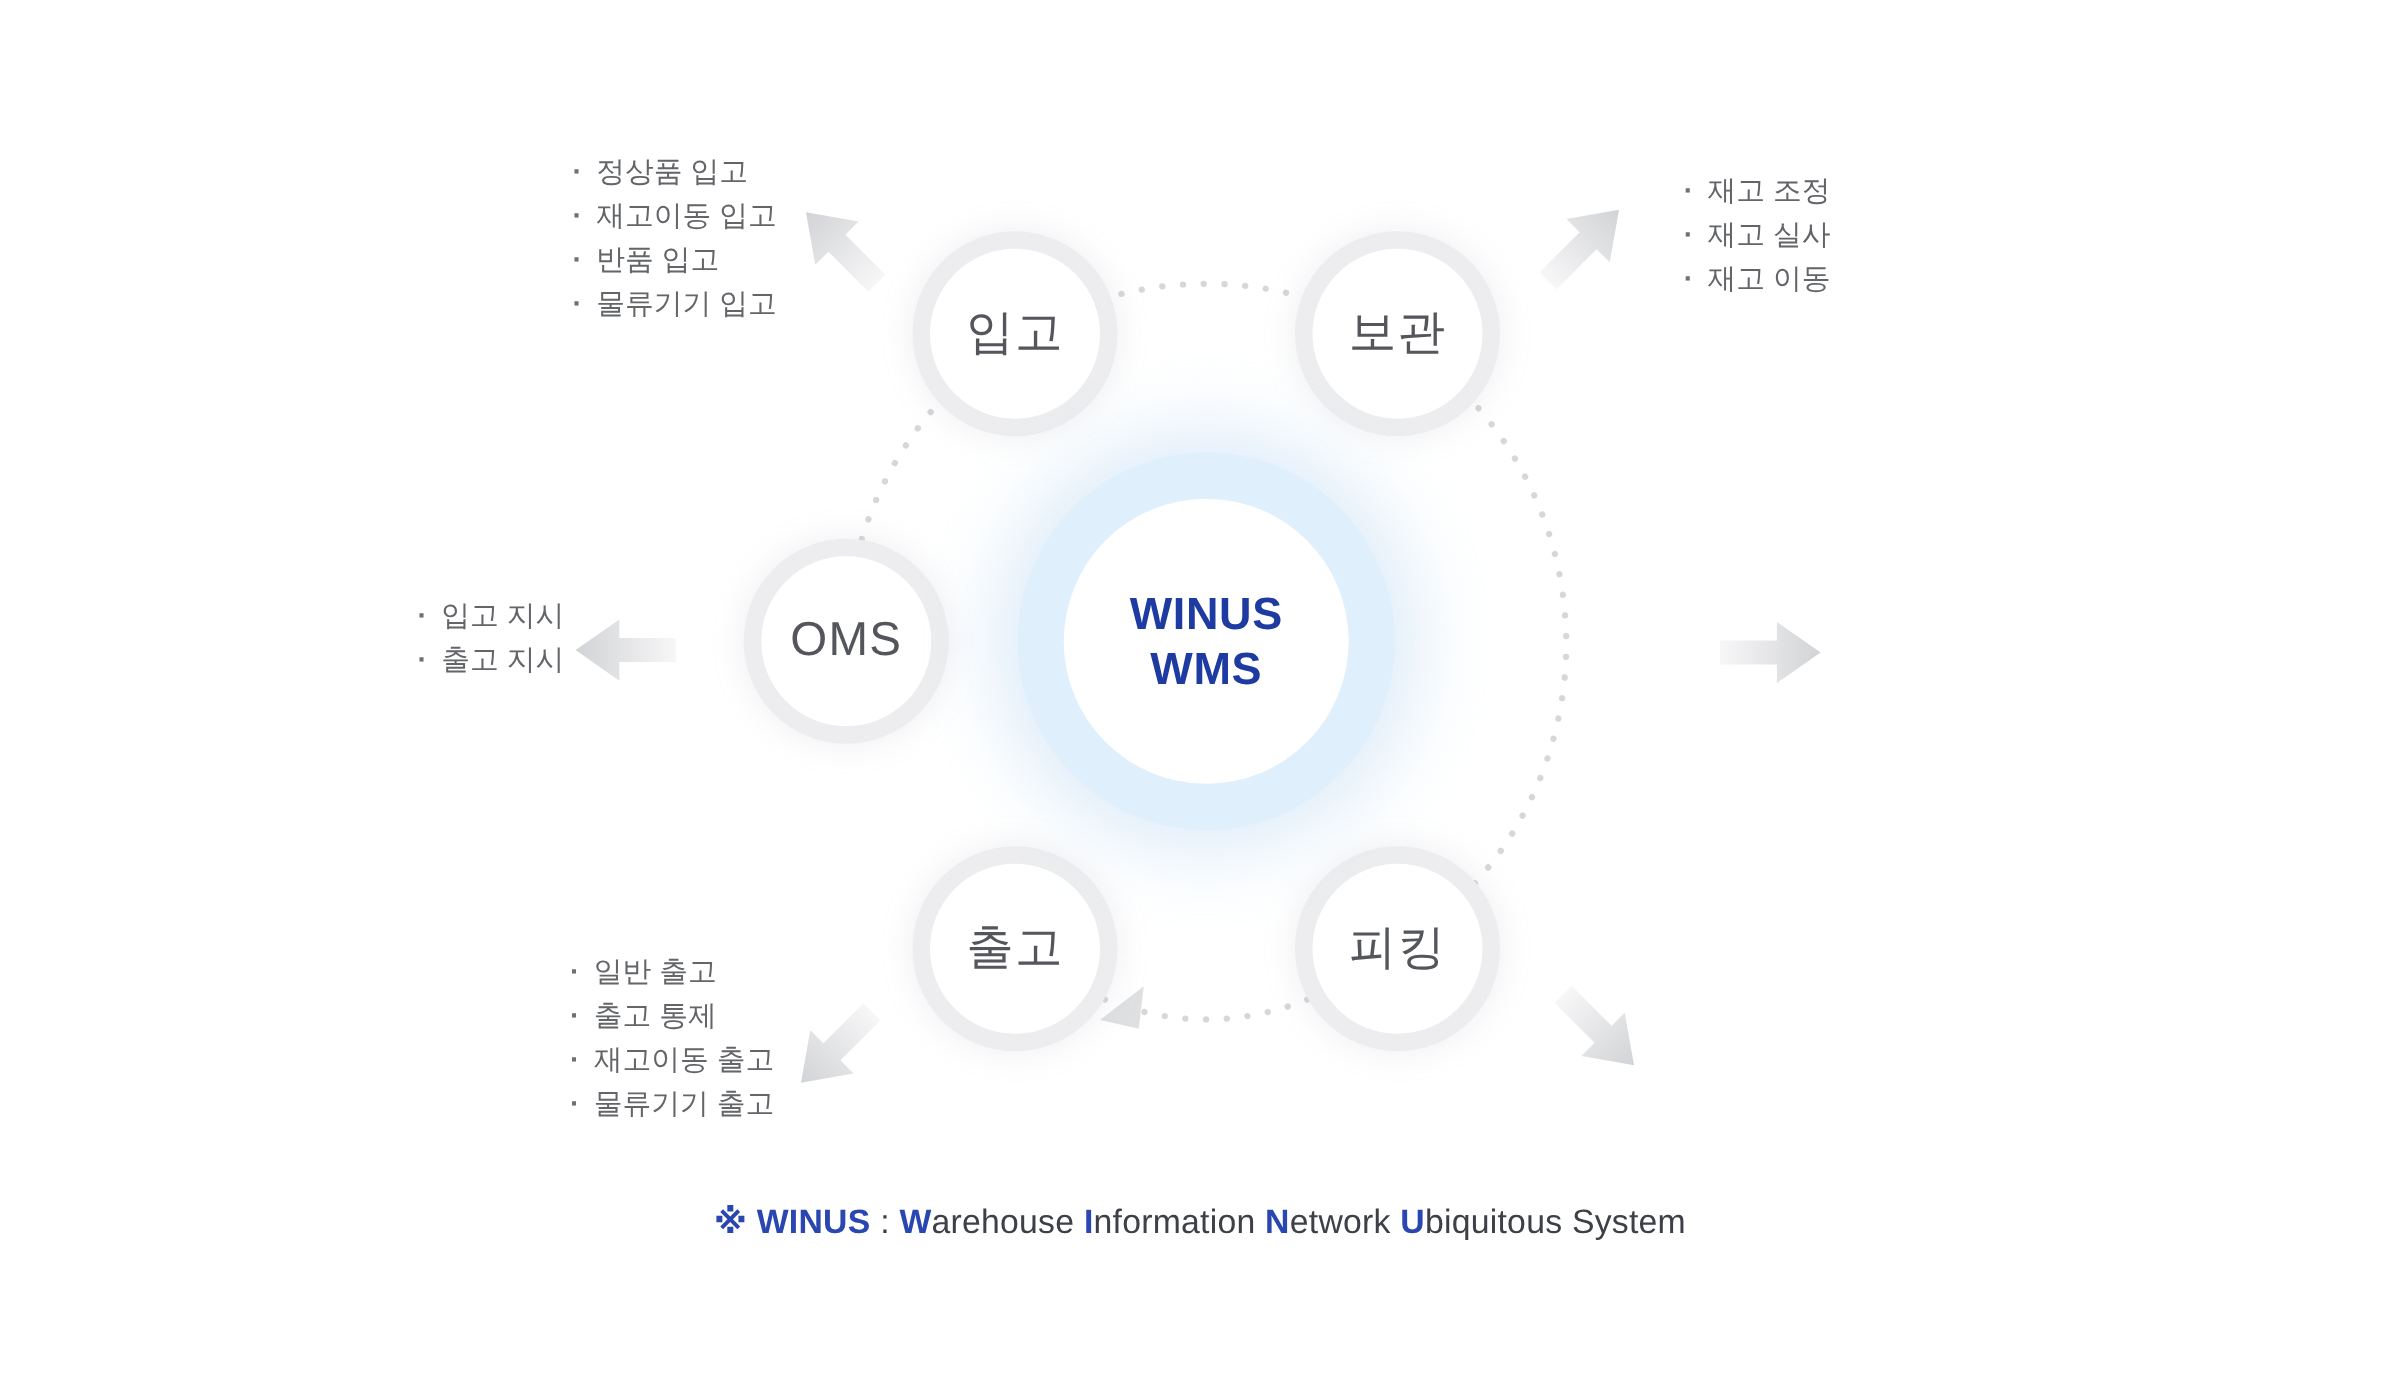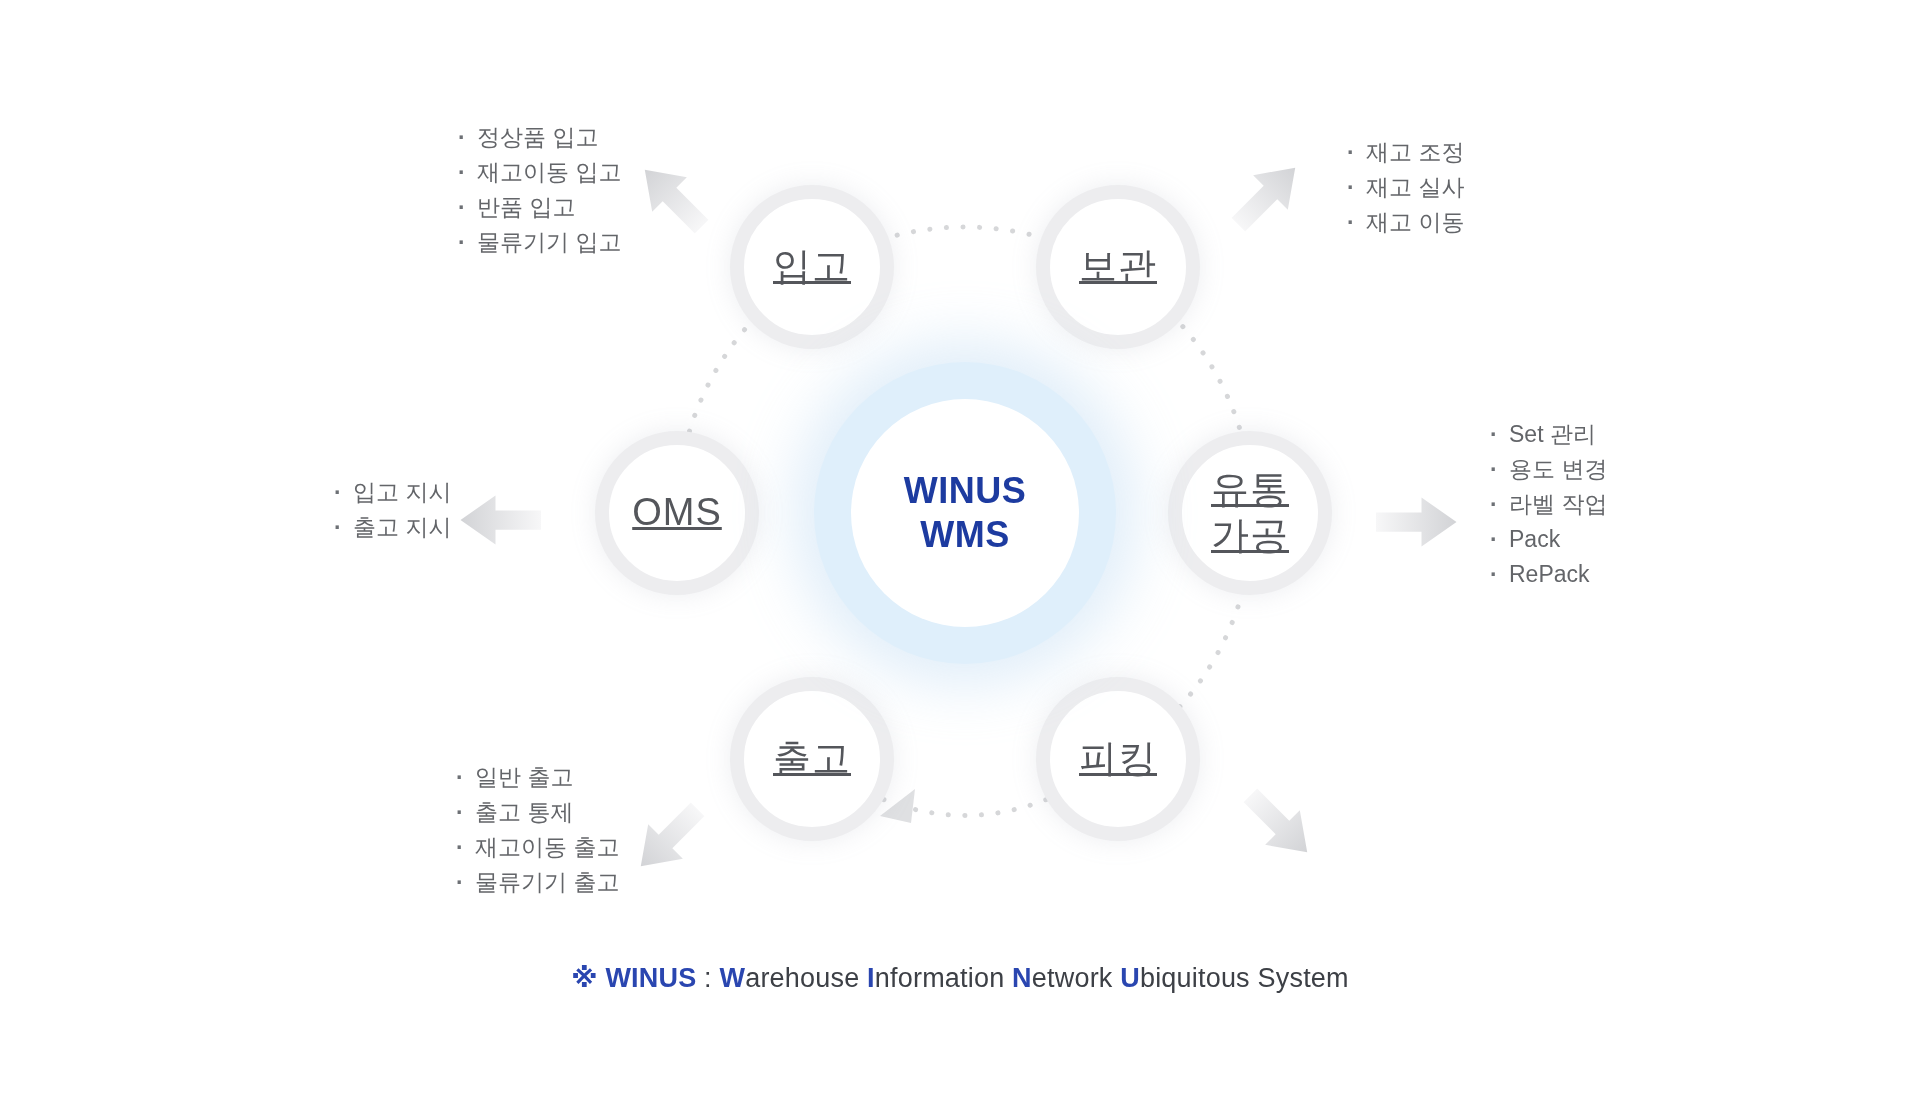--- a/index.html
+++ b/index.html
@@ -9,21 +9,21 @@
   }
   svg.flow{position:absolute;left:0;top:0;}
   
   .node{
     position:absolute;width:136px;height:136px;border-radius:50%;
     background:#ffffff;border:14px solid #ededef;
     box-shadow:0 0 26px rgba(155,163,176,0.18);
     display:flex;align-items:center;justify-content:center;text-align:center;
   }
   .node-label{
-    color:#54565b;font-size:38px;font-weight:500;letter-spacing:1px;line-height:1.2;text-decoration:underline;
+    color:#54565b;font-size:38px;font-weight:500;letter-spacing:1px;line-height:1.2;
   }
   .node-label.two-line{display:inline-block;width:88px;}
   
   .center-ring{
     position:absolute;left:814px;top:362px;width:302px;height:302px;border-radius:50%;
     background:#dfeffb;
     box-shadow:0 0 55px 22px rgba(188,217,242,0.45);
     display:flex;align-items:center;justify-content:center;
   }
   .center-inner{
@@ -89,23 +89,20 @@
 
   <div class="node" style="left:730px;top:185px;">
     <span class="node-label">입고</span>
   </div>
   <div class="node" style="left:1036px;top:185px;justify-content:center;">
     <span class="node-label">보관</span>
   </div>
   <div class="node" style="left:595px;top:431px;">
     <span class="node-label">OMS</span>
   </div>
-  <div class="node" style="left:1168px;top:431px;">
-    <span class="node-label two-line">유통 가공</span>
-  </div>
   <div class="node" style="left:1036px;top:677px;">
     <span class="node-label">피킹</span>
   </div>
   <div class="node" style="left:730px;top:677px;">
     <span class="node-label">출고</span>
   </div>
 
   <div class="center-ring">
     <div class="center-inner">
       <div class="center-text">
@@ -123,27 +120,20 @@
   </ul>
   <ul class="list" style="left:1345px;top:135px;">
     <li>재고 조정</li>
     <li>재고 실사</li>
     <li>재고 이동</li>
   </ul>
   <ul class="list" style="left:332px;top:475px;">
     <li>입고 지시</li>
     <li>출고 지시</li>
   </ul>
-  <ul class="list" style="left:1488px;top:417px;">
-    <li>Set 관리</li>
-    <li>용도 변경</li>
-    <li>라벨 작업</li>
-    <li>Pack</li>
-    <li>RePack</li>
-  </ul>
   <ul class="list" style="left:454px;top:750px;margin-top:10px;">
     <li>일반 출고</li>
     <li>출고 통제</li>
     <li>재고이동 출고</li>
     <li>물류기기 출고</li>
   </ul>
 
   <div class="caption">
     <span class="cb">※</span>
     <span class="cb">WINUS</span><span class="cd"> : </span><span class="cb">W</span><span class="cd">arehouse</span>

